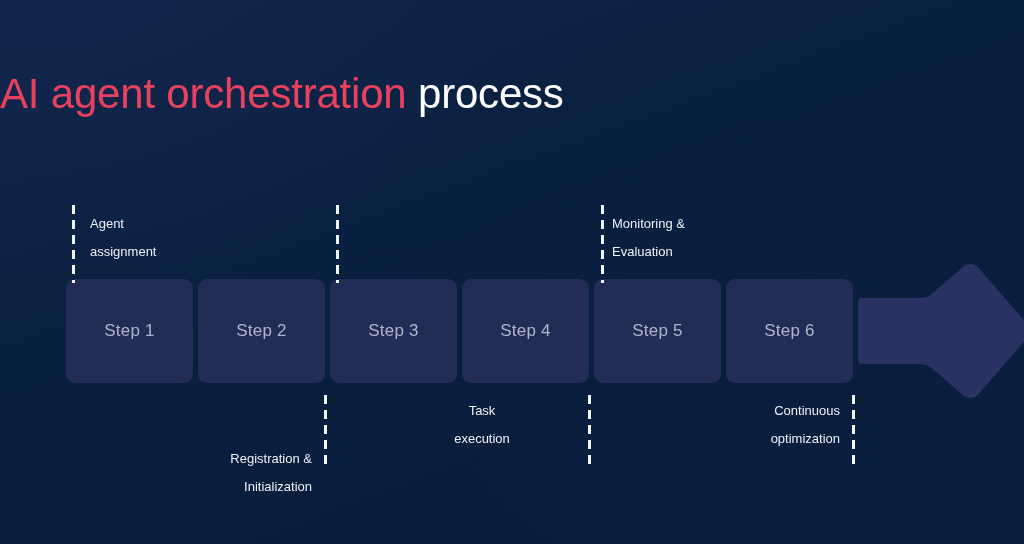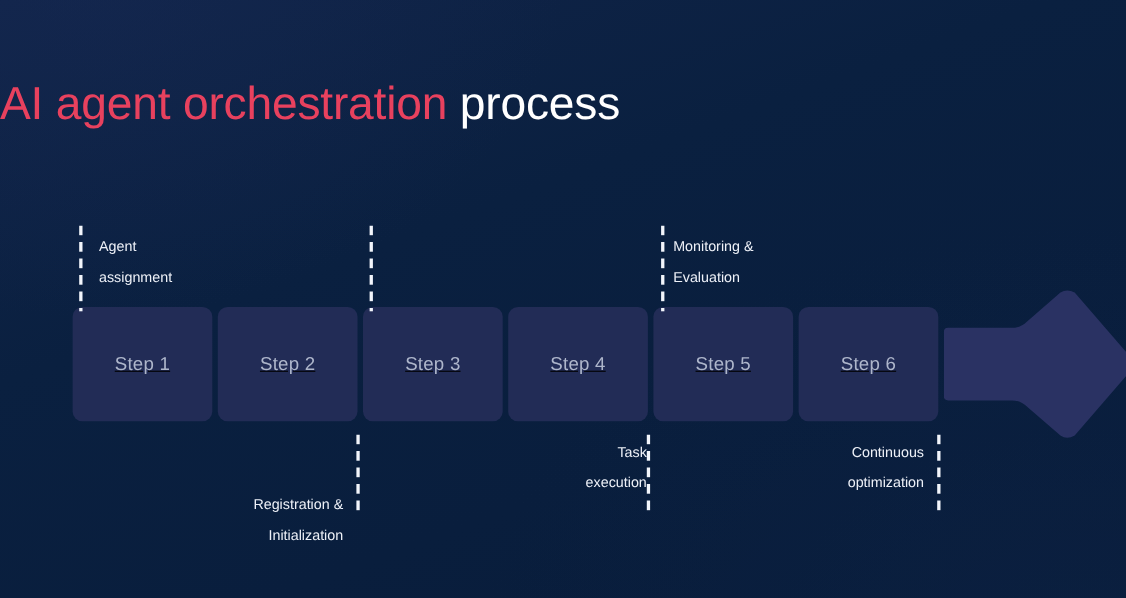--- a/index.html
+++ b/index.html
@@ -58,21 +58,20 @@
     gap: 5px;
   }
   .step-box {
     width: 127px;
     height: 104px;
     border-radius: 9px;
     background: #222c56;
     display: flex;
     align-items: center;
     justify-content: center;
-    text-decoration: underline;
   }
   .step-label {
     color: #aeb6cb;
     font-size: 17px;
     letter-spacing: 0.2px;
   }
 
   
   #arrow {
     position: absolute;
@@ -163,21 +162,21 @@
     </div>
     <div class="callout callout-top" style="left: 546px;">
       <div>Monitoring &amp;</div>
       <div>Evaluation</div>
     </div>
 
     <div class="callout callout-bottom" style="left: 58px; width: 188px; margin-top: 48px;">
       <div>Registration &amp;</div>
       <div>Initialization</div>
     </div>
-    <div class="callout callout-bottom" style="left: 334px; width: 188px;">
+    <div class="callout callout-bottom" style="left: 322px; width: 188px; text-align: center;">
       <div>Task</div>
       <div>execution</div>
     </div>
     <div class="callout callout-bottom" style="left: 586px; width: 188px;">
       <div>Continuous</div>
       <div>optimization</div>
     </div>
 
   </div>
 </div>

